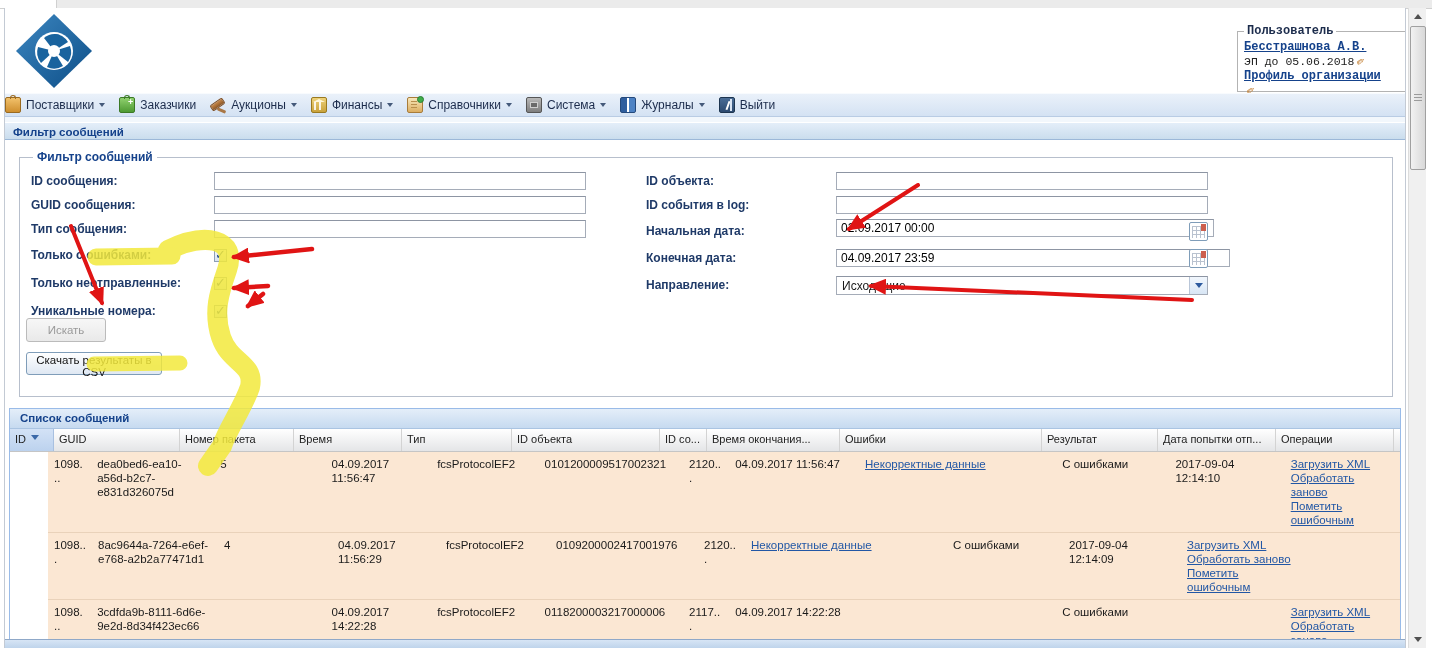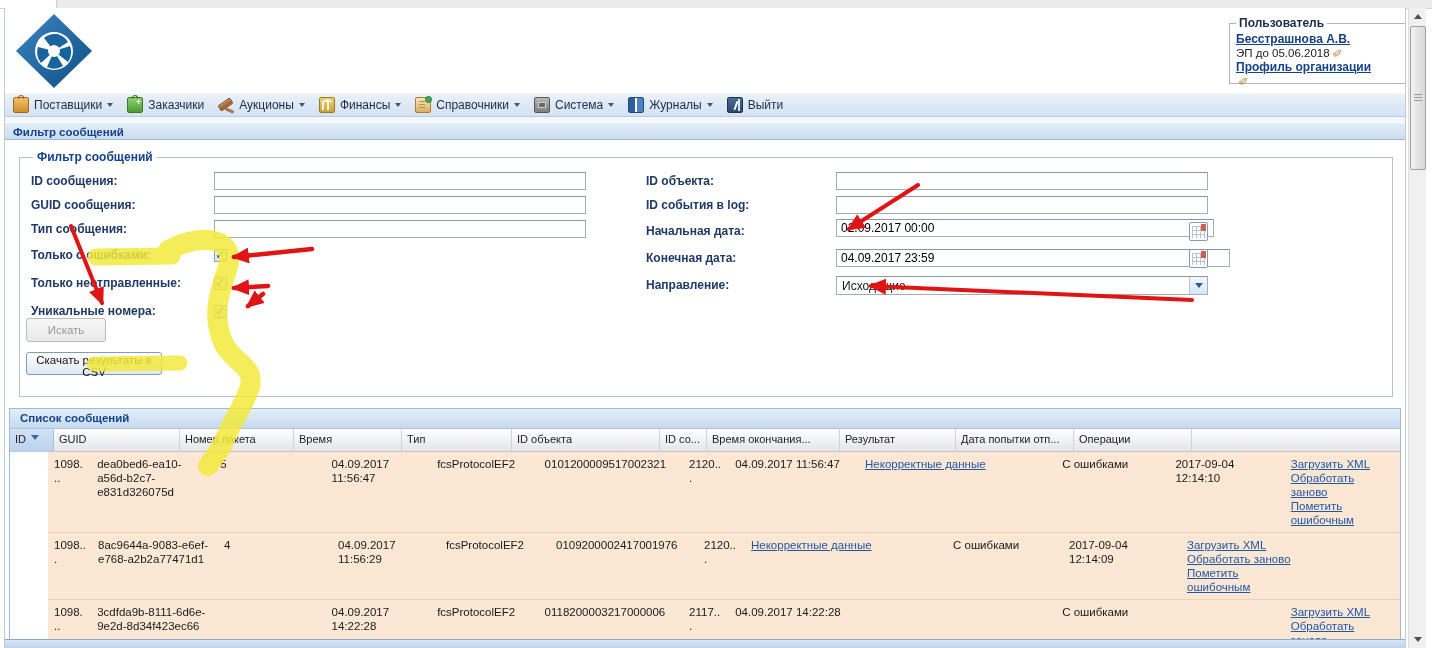--- a/index.html
+++ b/index.html
@@ -7,27 +7,27 @@
           font-family:"Liberation Sans","DejaVu Sans",sans-serif;font-size:12px;color:#1a1a1a;}
   
   #top-strip{position:absolute;left:0;top:0;width:1432px;height:8px;background:#ebebeb;border-bottom:1px solid #d0d0d0;}
   #top-tab{position:absolute;left:0;top:0;width:56px;height:8px;background:#fff;border-right:1px solid #d0d0d0;}
   
   #app{position:absolute;left:4px;top:8px;width:1400px;height:640px;background:#fff;
        border-left:1px solid #c3cad4;border-right:1px solid #c3cad4;overflow:hidden;}
   
   #logo{position:absolute;left:8px;top:4px;}
   #title{position:absolute;left:66px;top:13px;font-size:15px;font-weight:bold;color:#2f6fa5;line-height:17px;}
-  #user-box{position:absolute;left:1216px;top:0px;width:180px;height:62px;border:1px solid #b3b3b3;margin:8px;padding:2px 6px 2px 6px;background:#fff;}
+  #user-box{position:absolute;left:1216px;top:0px;width:180px;height:62px;border:1px solid #b3b3b3;margin:16px;padding:2px 6px 2px 6px;background:#fff;font-family:Liberation Mono, monospace;}
   #user-box legend{font-weight:bold;color:#1c2c4c;font-size:12px;padding:0 3px;}
   .ulink{display:block;color:#15428b;font-weight:bold;text-decoration:underline;font-size:12px;line-height:14px;cursor:pointer;}
   .ucert{font-size:11.5px;color:#222;line-height:14px;}
   .pen{display:inline-block;color:#c07b2d;font-size:12px;transform:rotate(-80deg);margin-left:3px;}
   
-  #menubar{position:absolute;left:0;top:85px;width:1400px;height:24px;display:flex;align-items:center;gap:14px;padding-left:8px;box-sizing:border-box;
+  #menubar{position:absolute;left:0;top:85px;width:1400px;height:24px;display:flex;align-items:center;gap:14px;box-sizing:border-box;
            background:linear-gradient(#eaf1fa,#d4e2f3);border-top:1px solid #f8fbfe;border-bottom:1px solid #b9cce4;}
   .menu-item{display:flex;align-items:center;gap:5px;color:#1c2c4c;cursor:pointer;white-space:nowrap;}
   .dd{width:0;height:0;border:3px solid transparent;border-top:4px solid #44597a;margin-top:3px;}
   .mi{width:16px;height:16px;border-radius:2px;display:inline-block;position:relative;flex:none;box-sizing:border-box;}
   .suppliers-icon{background:linear-gradient(#f2c16b,#cf8f2e);border:1px solid #9a6a20;}
   .suppliers-icon::before{content:"";position:absolute;left:4px;right:4px;top:-3px;height:3px;border:1px solid #9a6a20;border-bottom:none;border-radius:3px 3px 0 0;}
   .customers-icon{background:linear-gradient(#8fd06e,#4e9a33);border:1px solid #3c7a26;}
   .customers-icon::before{content:"";position:absolute;left:4px;right:4px;top:-3px;height:3px;border:1px solid #3c7a26;border-bottom:none;border-radius:3px 3px 0 0;}
   .customers-icon::after{content:"+";position:absolute;right:1px;top:-1px;color:#fff;font-size:9px;font-weight:bold;}
   .auctions-icon::before{content:"";position:absolute;width:13px;height:5px;background:linear-gradient(#c98b4e,#8a5526);border:1px solid #7a4a20;border-radius:2px;transform:rotate(-35deg);left:0;top:4px;}
@@ -219,20 +219,21 @@
       <div id="grid-title">Список сообщений</div>
       <div id="grid-header">
           <div class="hcell sorted" style="width: 44px;">ID<i class="sort-arrow"></i></div>
           <div class="hcell" style="width: 126px;">GUID</div>
           <div class="hcell" style="width: 114px;">Номер пакета</div>
           <div class="hcell" style="width: 108px;">Время</div>
           <div class="hcell" style="width: 110px;">Тип</div>
           <div class="hcell" style="width: 148px;">ID объекта</div>
           <div class="hcell" style="width: 47px;">ID со...</div>
           <div class="hcell" style="width: 133px;">Время окончания...</div>
+          <div class="hcell" style="width: 202px;">Ошибки</div>
           <div class="hcell" style="width: 116px;">Результат</div>
           <div class="hcell" style="width: 118px;">Дата попытки отп...</div>
           <div class="hcell" style="width: 118px;">Операции</div>
         </div>
       <div id="grid-rows">
           <div class="grow" style="min-height: 60px;">
             <div class="gcell" style="width: 44px;">1098...</div>
             <div class="gcell" style="width: 126px;">dea0bed6-ea10-a56d-b2c7-e831d326075d</div>
             <div class="gcell" style="width: 114px;">5</div>
             <div class="gcell" style="width: 108px;">04.09.2017 11:56:47</div>
@@ -244,21 +245,21 @@
             <div class="gcell" style="width: 116px;">С ошибками</div>
             <div class="gcell" style="width: 118px;">2017-09-04 12:14:10</div>
             <div class="gcell" style="width: 118px;">
               <a class="glink">Загрузить XML</a>
               <a class="glink">Обработать заново</a>
               <a class="glink">Пометить ошибочным</a>
             </div>
           </div>
           <div class="grow" style="min-height: 59px;">
             <div class="gcell" style="width: 44px;">1098...</div>
-            <div class="gcell" style="width: 126px;">8ac9644a-9083-e6ef-e768-a2b2a77471d1</div>
+            <div class="gcell" style="width: 126px;">8ac9644a-7264-e6ef-e768-a2b2a77471d1</div>
             <div class="gcell" style="width: 114px;">4</div>
             <div class="gcell" style="width: 108px;">04.09.2017 11:56:29</div>
             <div class="gcell" style="width: 110px;">fcsProtocolEF2</div>
             <div class="gcell" style="width: 148px;">0109200002417001976</div>
             <div class="gcell" style="width: 47px;">2120...</div>
             <div class="gcell" style="width: 202px;"><a class="glink inline">Некорректные данные</a></div>
             <div class="gcell" style="width: 116px;">С ошибками</div>
             <div class="gcell" style="width: 118px;">2017-09-04 12:14:09</div>
             <div class="gcell" style="width: 118px;">
               <a class="glink">Загрузить XML</a>

